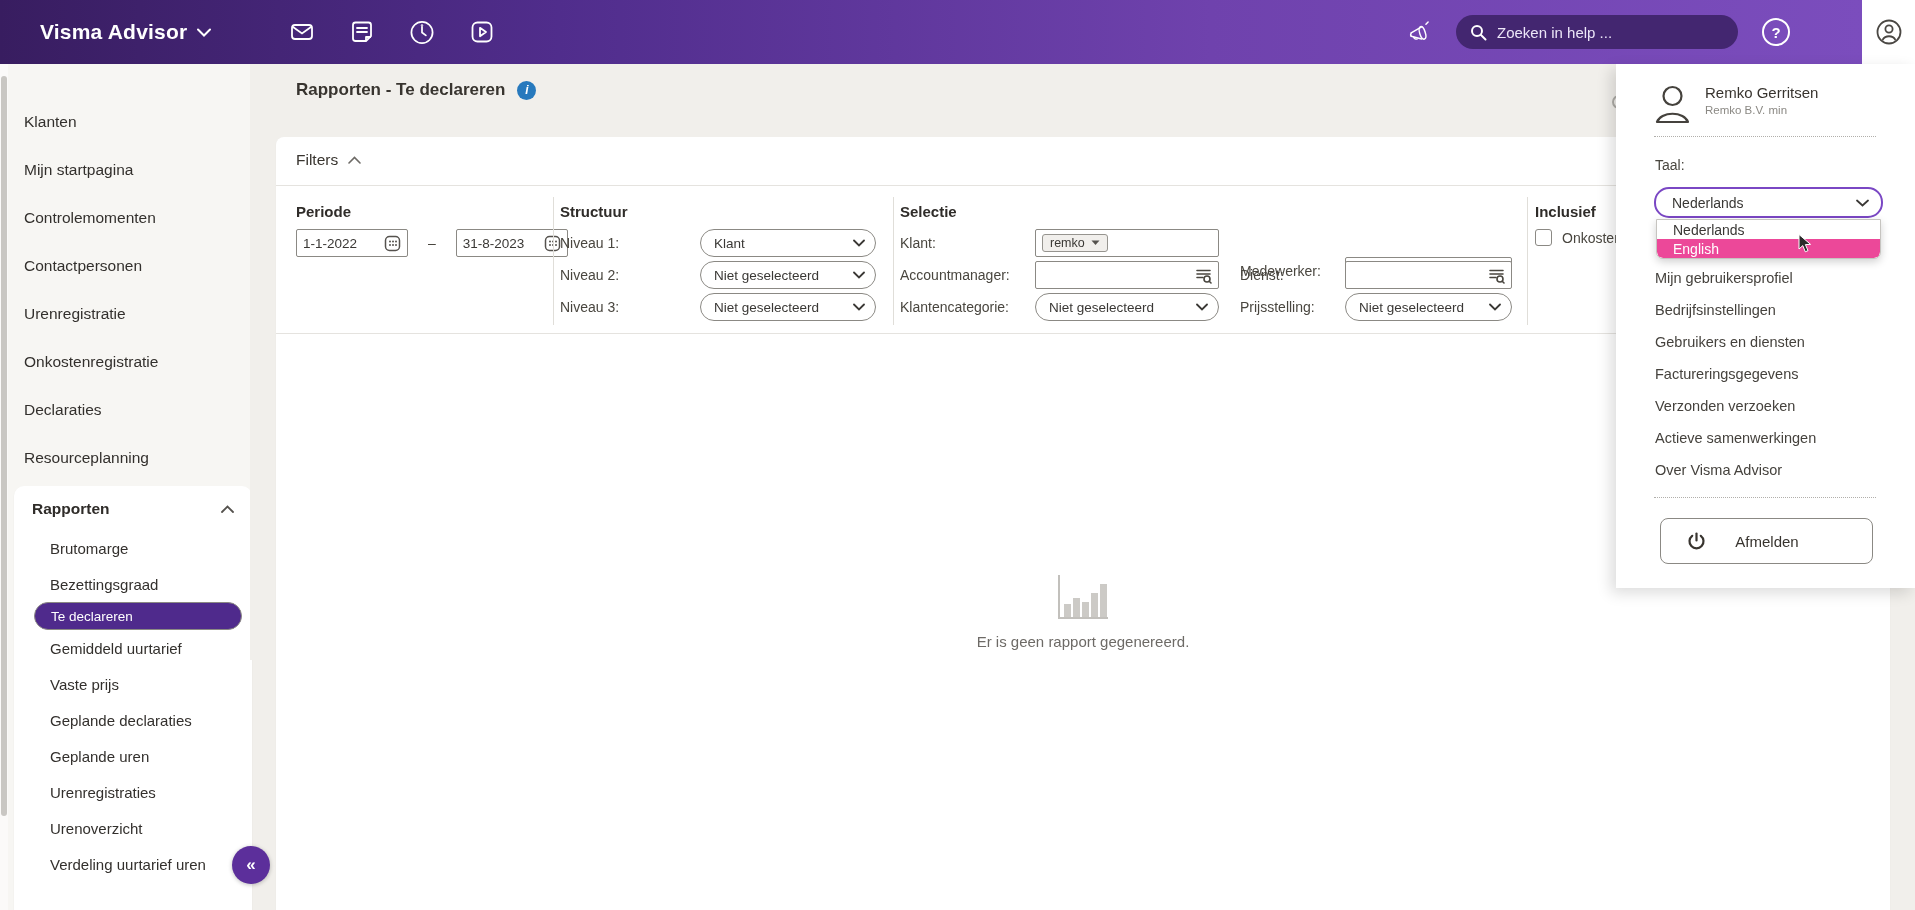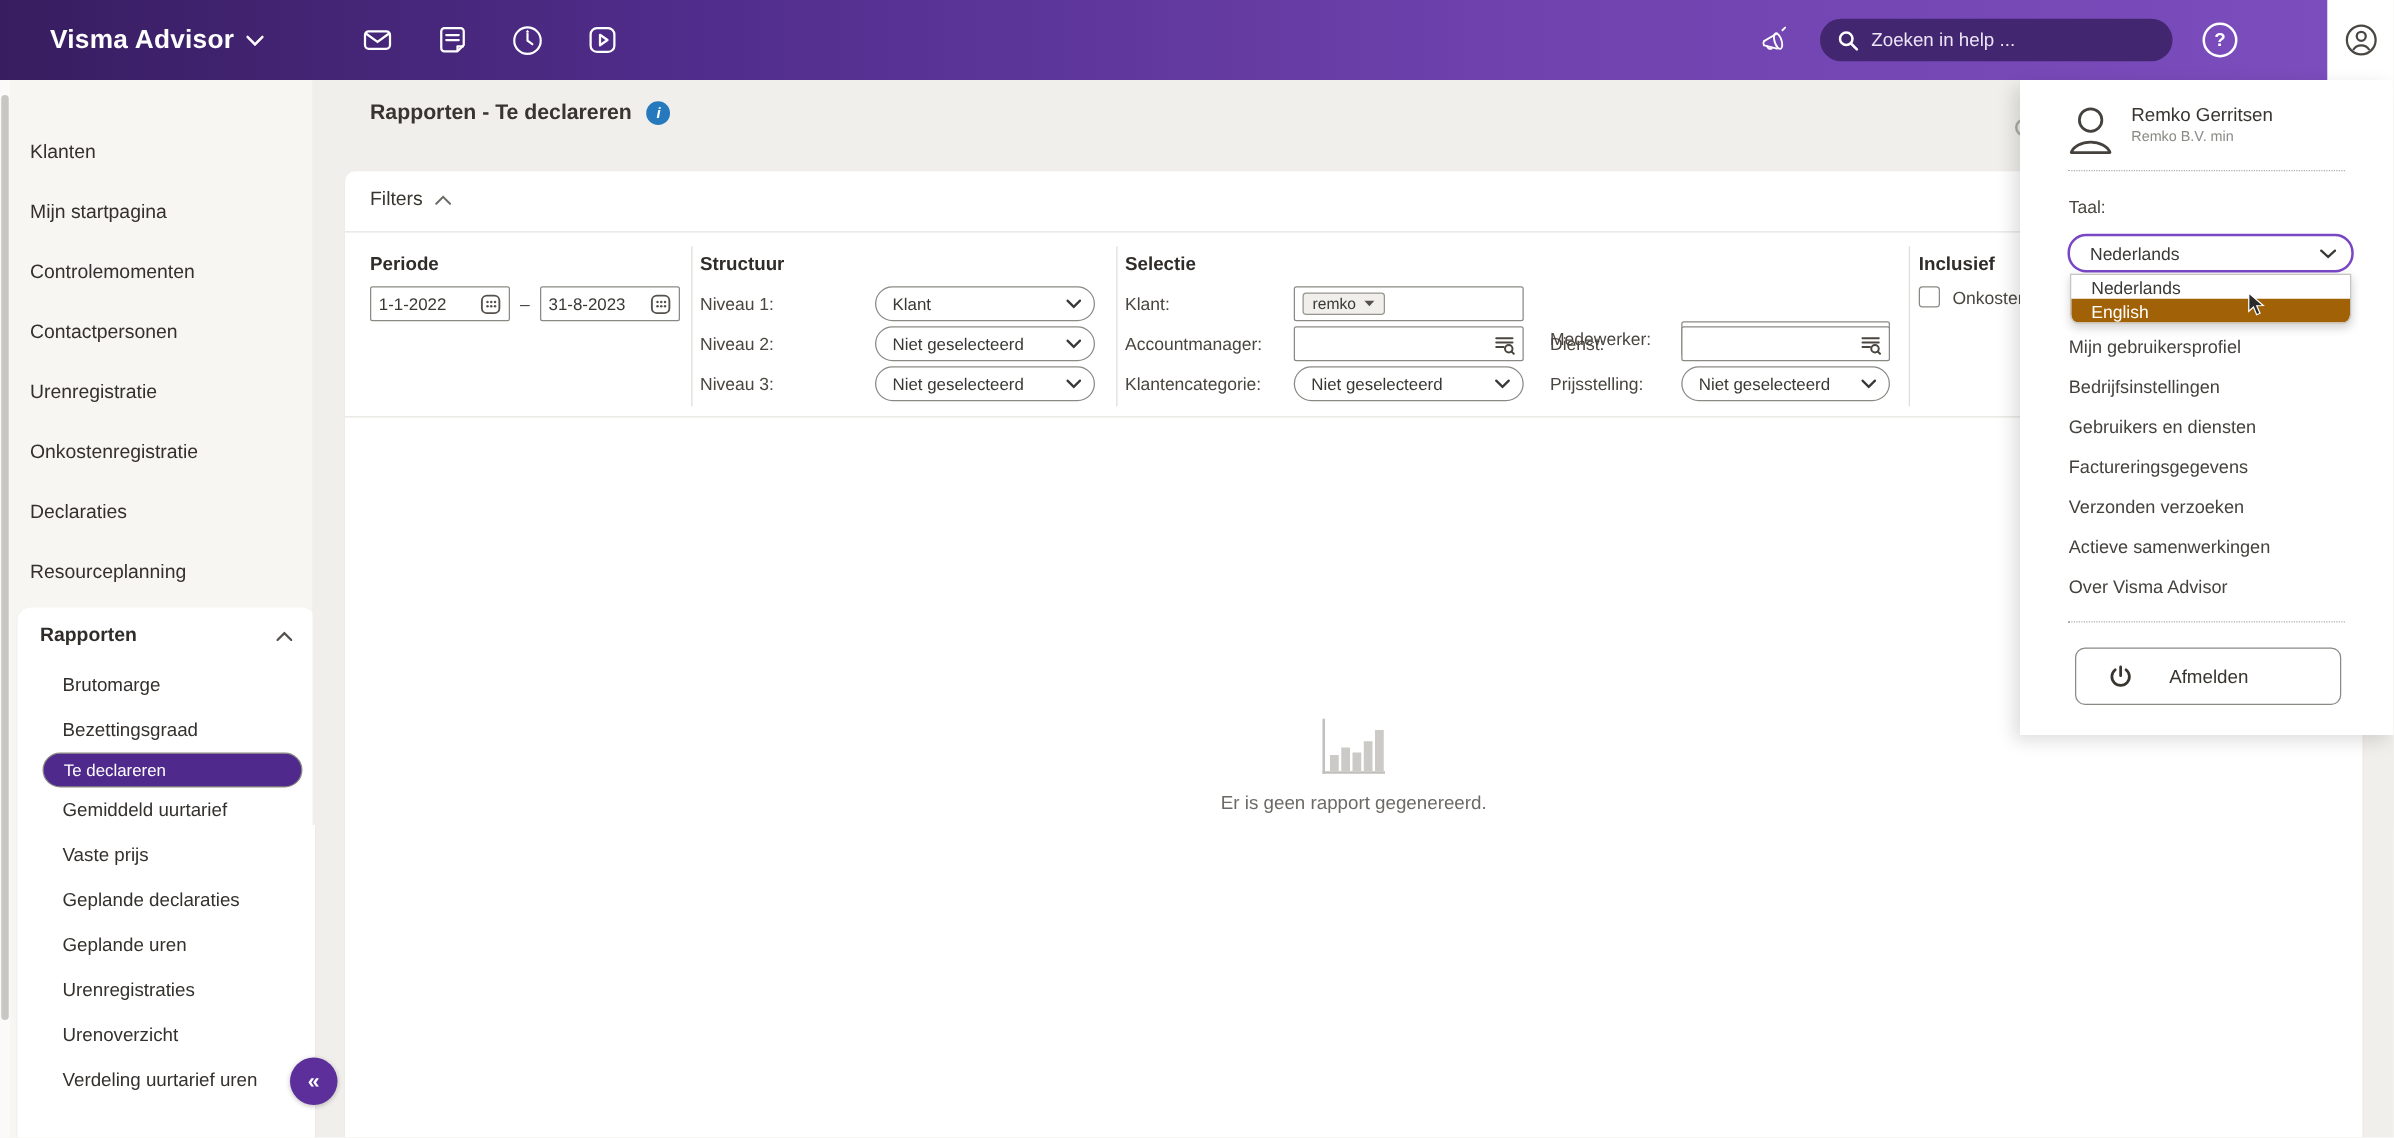--- a/index.html
+++ b/index.html
@@ -86,21 +86,21 @@
   .pname { font-size:15px; color:#38342f; }
   .pcompany { font-size:11.5px; color:#8b8984; margin-top:3px; }
   .pdots { position:absolute; left:38px; width:222px; border-top:1px dotted #b1afab; height:1px; }
   .taal { position:absolute; left:39px; top:93px; font-size:14px; color:#49463f; }
   .lang-sel { position:absolute; left:38px; top:123px; width:229px; height:31px; border:2px solid #7a47c4;
     border-radius:15px; background:#fff; display:flex; align-items:center; justify-content:space-between;
     padding:0 12px 0 16px; font-size:14px; color:#3a3835; cursor:pointer; }
   .lang-list { position:absolute; left:40px; top:155px; width:225px; background:#fff;
     border:1px solid #c6c4c0; border-radius:0 0 7px 7px; box-shadow:0 3px 8px rgba(0,0,0,.18); overflow:hidden; }
   .lang-opt { height:19px; display:flex; align-items:center; padding-left:16px; font-size:14px; color:#3a3835; cursor:pointer; }
-  .lang-opt.hl { background:#a16207; color:#fff; border-radius:0 0 6px 6px; }
+  .lang-opt.hl { background:#ec4899; color:#fff; border-radius:0 0 6px 6px; }
   .pmenu { position:absolute; left:39px; top:198px; }
   .pmenu-item { height:32px; display:flex; align-items:center; font-size:14.5px; color:#45423d; cursor:pointer; }
   .logout-btn { position:absolute; left:44px; top:454px; width:213px; height:46px; border:1px solid #8b8984;
     border-radius:8px; background:#fff; display:flex; align-items:center; cursor:pointer; }
   .logout-btn .pwr { margin-left:26px; color:#38342f; display:flex; }
   .logout-btn .txt { flex:1; text-align:center; margin-right:44px; font-size:15px; color:#38342f; }
   .cursor { position:absolute; left:182px; top:170px; z-index:20; }
 
   svg { display:block; }
 </style>
@@ -240,21 +240,21 @@
         <span>Filters</span>
         <span>
           <svg width="13" height="8" viewBox="0 0 13 8">
               <path d="M1 7 L6.5 1.5 L12 7" fill="none" stroke="#6d6a66" stroke-width="1.6" stroke-linecap="round"></path>
             </svg>
         </span>
       </div>
       <div class="hdiv" style="top:48px;"></div>
 
       <div class="sec-head" style="left:20px;">Periode</div>
-      <div class="frow" style="left:20px; top:92px; gap:8px;">
+      <div class="frow" style="left:20px; top:92px; gap:20px;">
         <div class="inp" style="width:112px;">
           <input value="1-1-2022" style="">
           <span class="lookup-ic">
             <svg width="17" height="17" viewBox="0 0 17 17">
                 <rect x="1.5" y="1.5" width="14" height="14" rx="4" fill="none" stroke="#55524e" stroke-width="1.5"></rect>
                 <g fill="#55524e">
                   <circle cx="6" cy="6.5" r="1"></circle>
                   <circle cx="9" cy="6.5" r="1"></circle>
                   <circle cx="12" cy="6.5" r="1"></circle>
                   <circle cx="6" cy="10" r="1"></circle>

